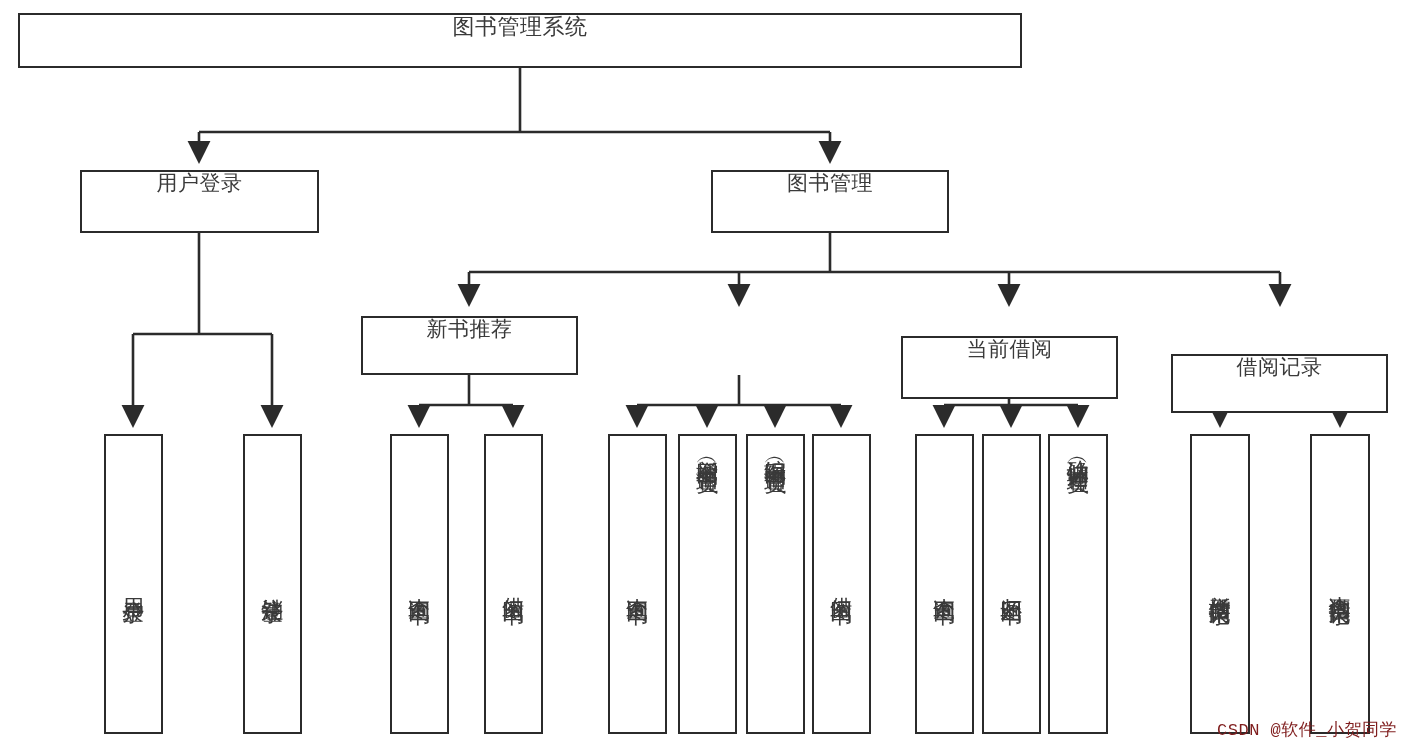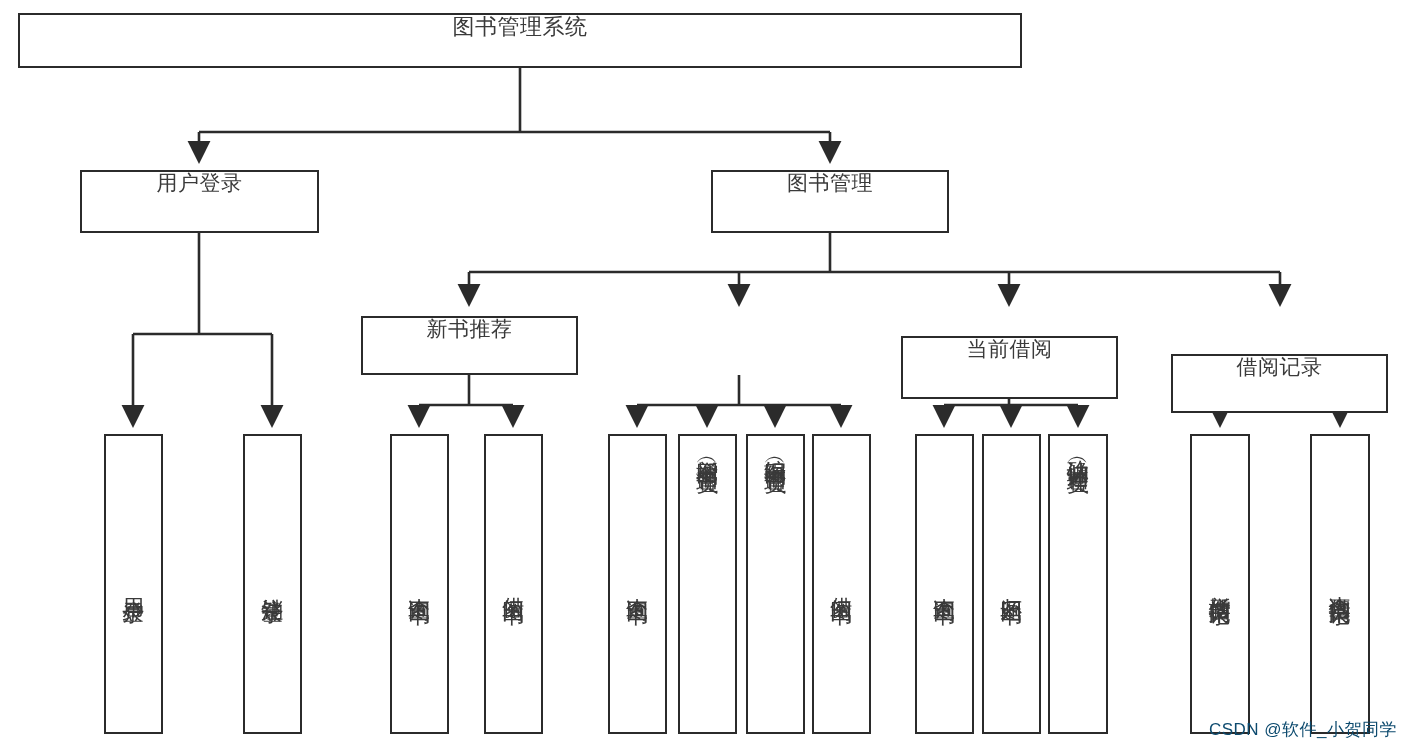--- a/index.html
+++ b/index.html
@@ -66,24 +66,24 @@
   }
   .node.v.mid {
     align-items: center;
     padding-top: 0;
   }
   #watermark {
     position: absolute;
     right: 8px;
     bottom: 6px;
     font-size: 17px;
-    color: #0c4a6e;
+    color: #7f1d1d;
     letter-spacing: 0.5px;
     white-space: nowrap;
-    font-family: Liberation Sans, sans-serif;
+    font-family: Liberation Mono, monospace;
   }
 </style>
 </head>
 <body>
 
 <div id="diagram-root">
 
   <svg id="edge-layer" viewBox="0 0 1405 747" width="1405" height="747" xmlns="http://www.w3.org/2000/svg">
     <defs>
       <marker id="arrow" viewBox="0 0 12 12" refX="10" refY="6" markerWidth="9" markerHeight="9" orient="auto-start-reverse">

